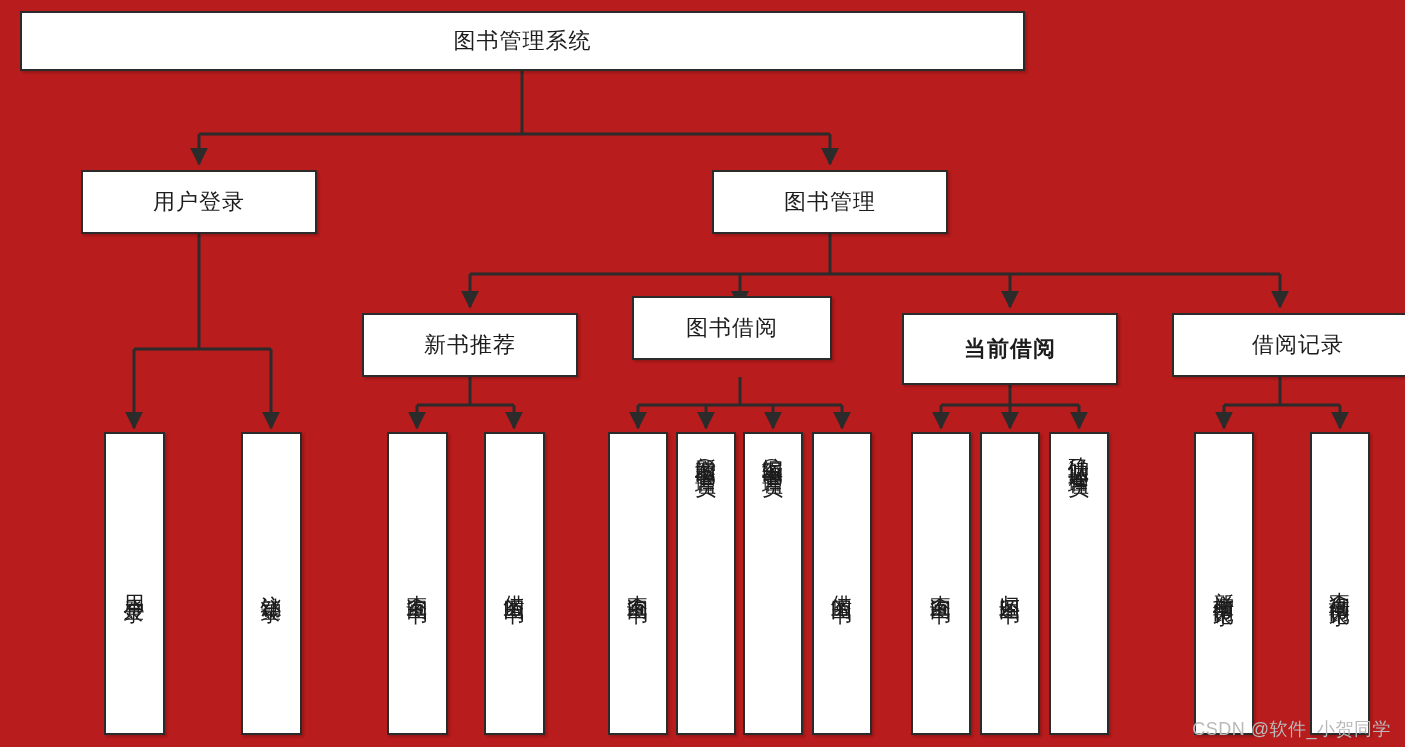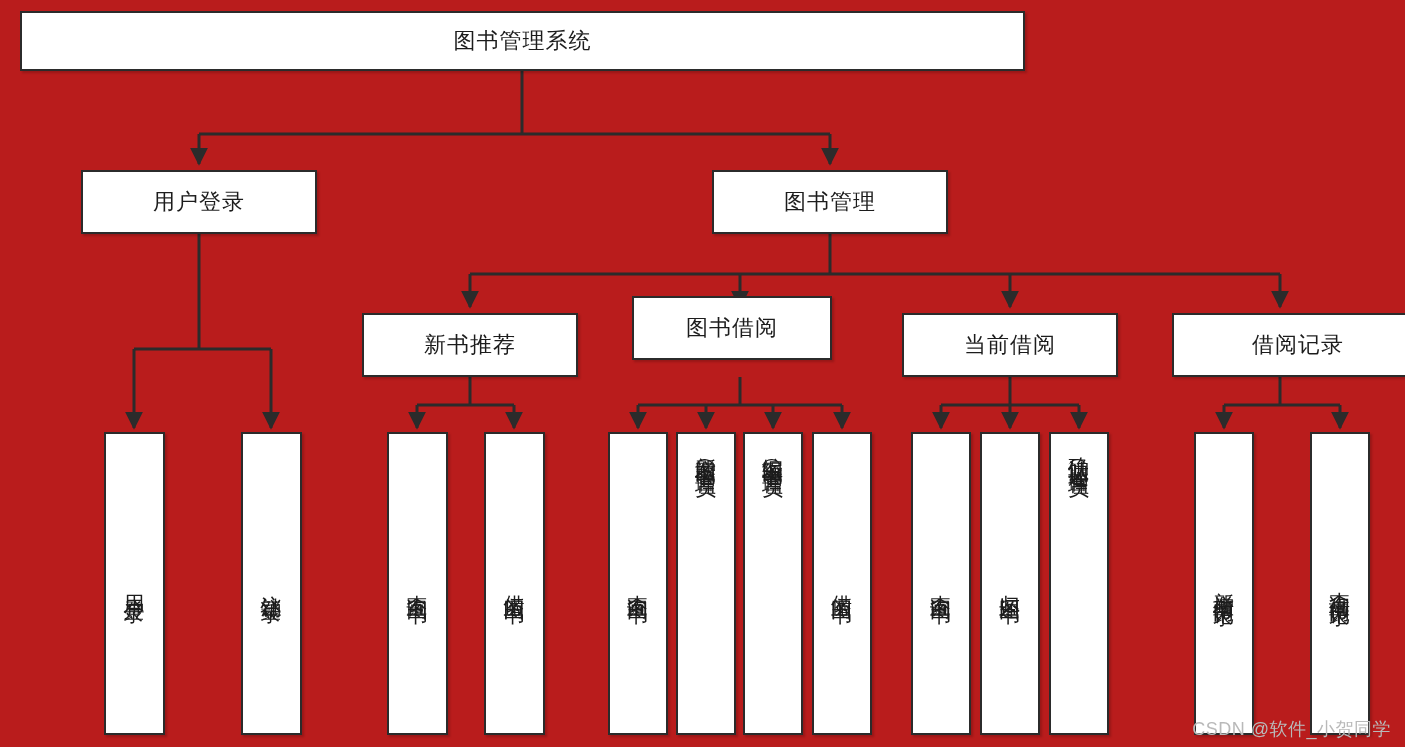--- a/index.html
+++ b/index.html
@@ -139,21 +139,21 @@
   <div class="node horizontal" style="left:712px; top:170px; width:236px; height:64px;">
     <span class="label">图书管理</span>
   </div>
 
   <div class="node horizontal" style="left:362px; top:313px; width:216px; height:64px;">
     <span class="label">新书推荐</span>
   </div>
   <div class="node horizontal" style="left:632px; top:296px; width:200px; height:64px;">
     <span class="label">图书借阅</span>
   </div>
-  <div class="node horizontal" style="left:902px; top:313px; width:216px; height:64px;">
+  <div class="node horizontal" style="left:902px; top:313px; width:216px; height:72px;font-weight:bold;">
     <span class="label">当前借阅</span>
   </div>
   <div class="node horizontal" style="left:1172px; top:313px; width:252px; height:64px;">
     <span class="label">借阅记录</span>
   </div>
 
   <div class="node vertical centered" style="left:104px; top:432px; width:61px; height:303px;">
     <span class="label">用户登录</span>
   </div>
   <div class="node vertical centered" style="left:241px; top:432px; width:61px; height:303px;">

